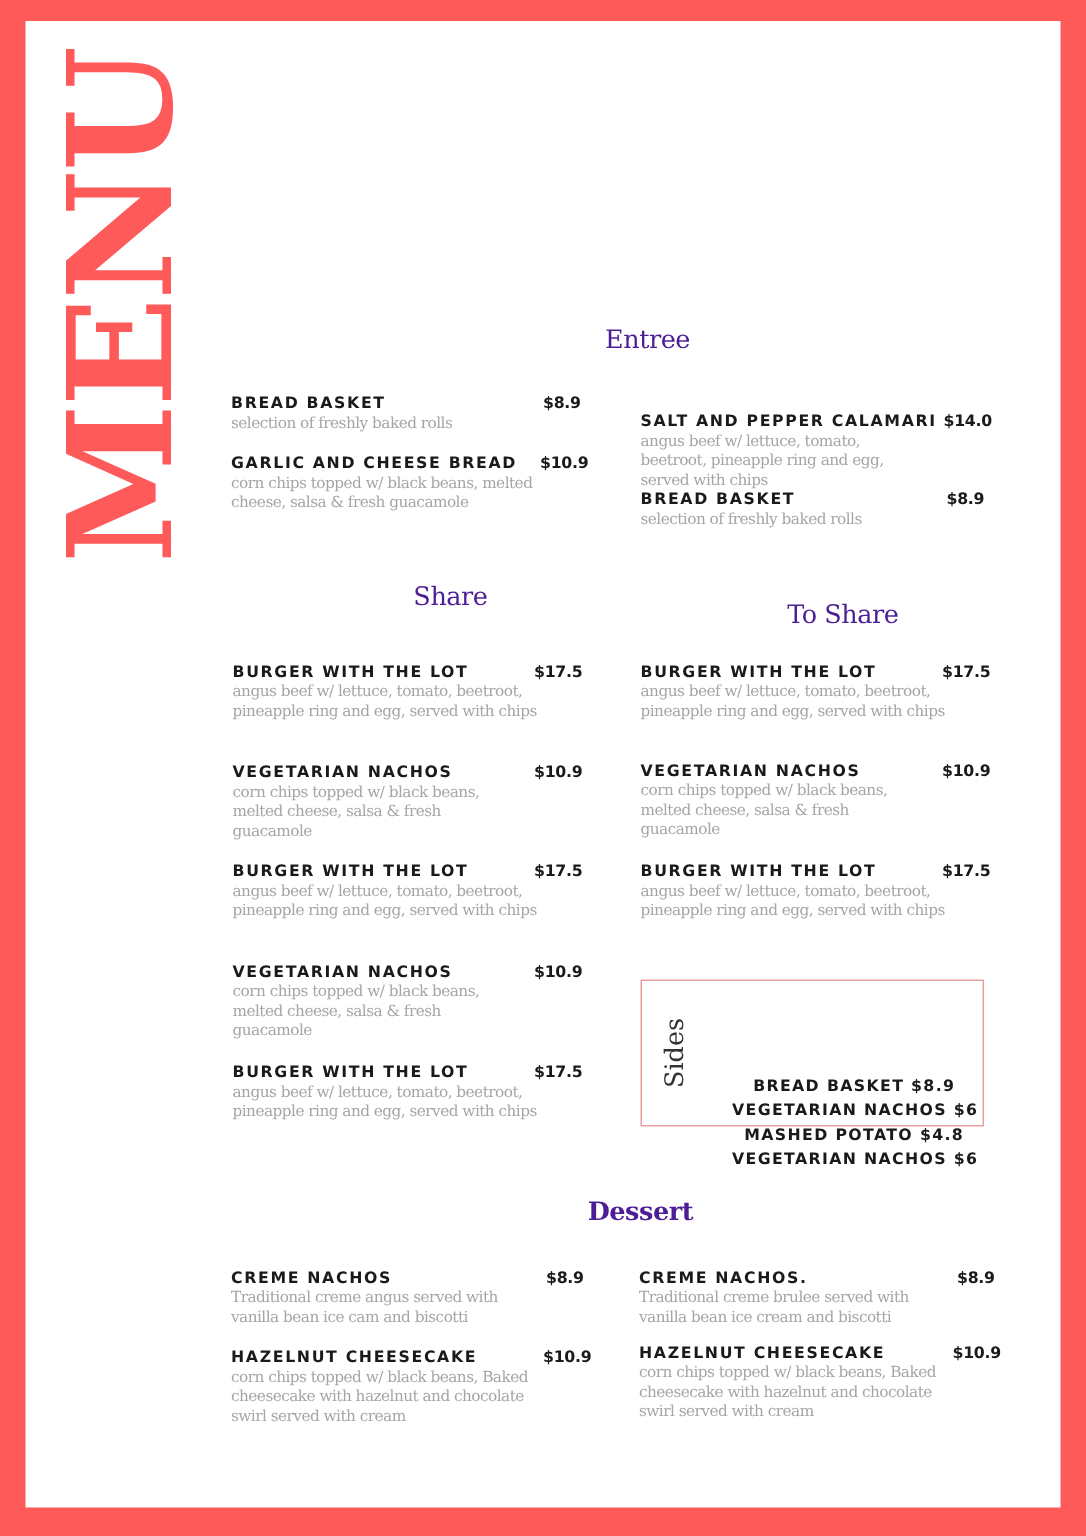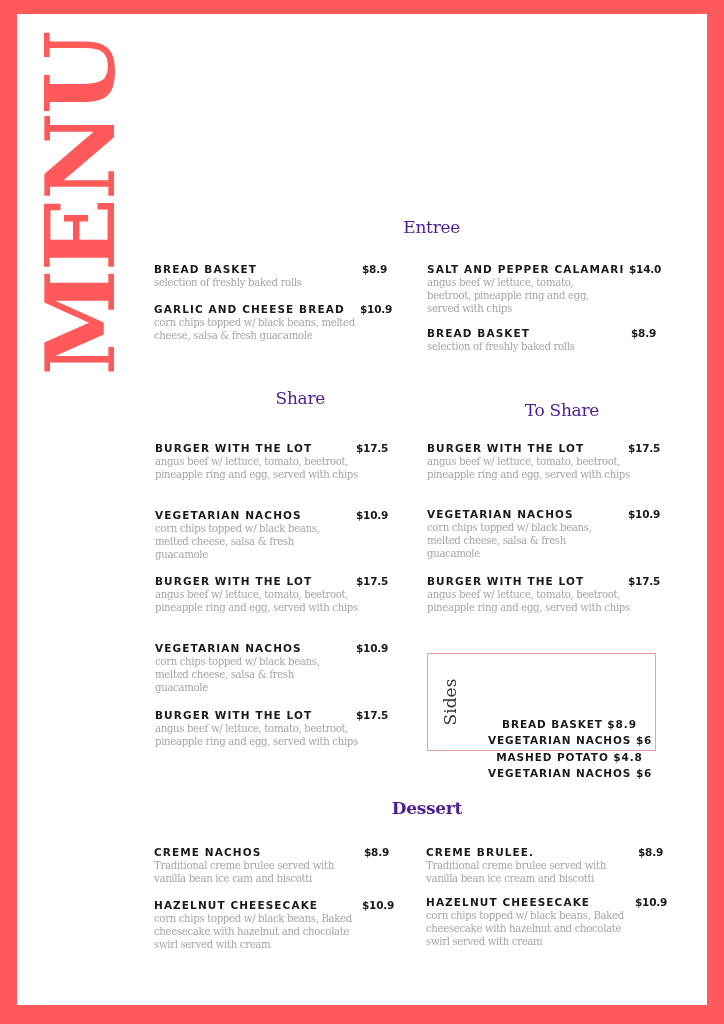--- a/index.html
+++ b/index.html
@@ -125,21 +125,21 @@
   <div class="name">BREAD BASKET</div>
   <div class="price" style="left:208px;">$8.9</div>
   <div class="desc">selection of freshly baked rolls</div>
 </div>
 <div class="item" style="left:154px; top:302px; width:215px;">
   <div class="name">GARLIC AND CHEESE BREAD</div>
   <div class="price" style="left:206px;">$10.9</div>
   <div class="desc" style="width:212px;">corn chips topped w/ black beans, melted cheese, salsa &amp; fresh guacamole</div>
 </div>
 
-<div class="item" style="left:427px; top:262px;">
+<div class="item" style="left:427px; top:274px;">
   <div class="name">SALT AND PEPPER CALAMARI</div>
   <div class="price" style="left:202px;">$14.0</div>
   <div class="desc" style="width:175px;">angus beef w/ lettuce, tomato, beetroot, pineapple ring and egg, served with chips</div>
 </div>
 <div class="item" style="left:427px; top:326px;">
   <div class="name">BREAD BASKET</div>
   <div class="price" style="left:204px;">$8.9</div>
   <div class="desc">selection of freshly baked rolls</div>
 </div>
 
@@ -199,30 +199,30 @@
     <div>MASHED POTATO $4.8</div>
     <div>VEGETARIAN NACHOS $6</div>
   </div>
 </div>
 
 <div class="heading" style="left:342px; top:798px; width:120px;font-weight:bold;">Dessert</div>
 
 <div class="item" style="left:154px; top:845px;">
   <div class="name">CREME NACHOS</div>
   <div class="price" style="left:210px;">$8.9</div>
-  <div class="desc" style="width:200px;">Traditional creme brulee served with vanilla bean ice cam and biscotti</div>
+  <div class="desc" style="width:200px;">Traditional creme angus served with vanilla bean ice cam and biscotti</div>
 </div>
 <div class="item" style="left:154px; top:898px;">
   <div class="name">HAZELNUT CHEESECAKE</div>
   <div class="price" style="left:208px;">$10.9</div>
   <div class="desc" style="width:200px;">corn chips topped w/ black beans, Baked cheesecake with hazelnut and chocolate swirl served with cream</div>
 </div>
 
 <div class="item" style="left:426px; top:845px;">
-  <div class="name">CREME BRULEE.</div>
+  <div class="name">CREME NACHOS.</div>
   <div class="price" style="left:212px;">$8.9</div>
   <div class="desc" style="width:200px;">Traditional creme brulee served with vanilla bean ice cream and biscotti</div>
 </div>
 <div class="item" style="left:426px; top:895px;">
   <div class="name">HAZELNUT CHEESECAKE</div>
   <div class="price" style="left:209px;">$10.9</div>
   <div class="desc" style="width:200px;">corn chips topped w/ black beans, Baked cheesecake with hazelnut and chocolate swirl served with cream</div>
 </div>
 
 </body></html>

